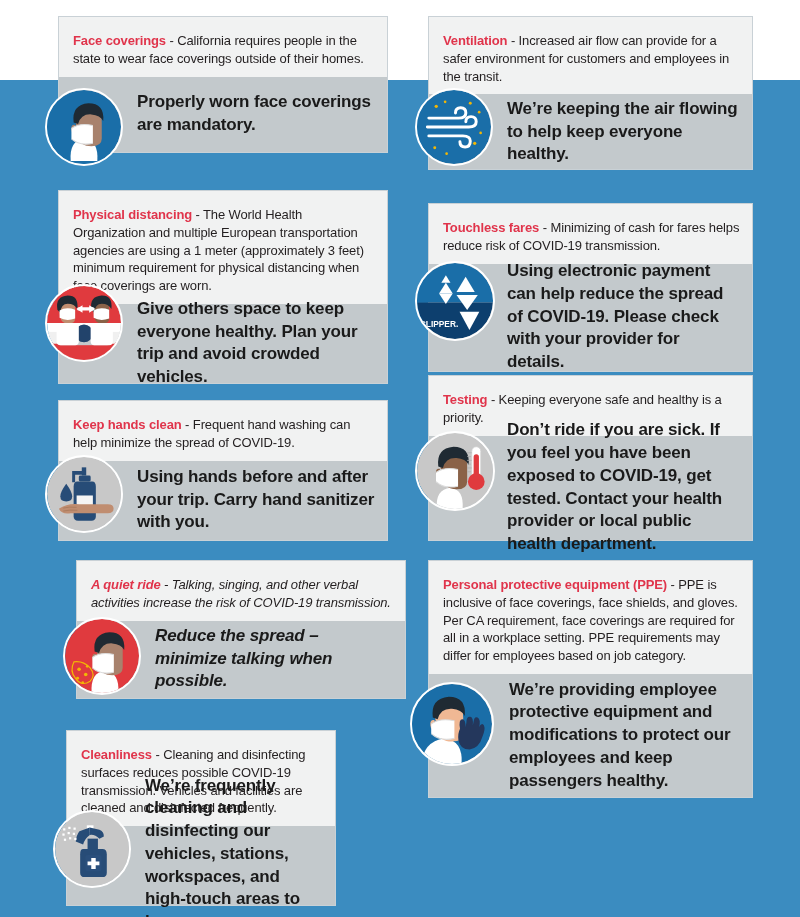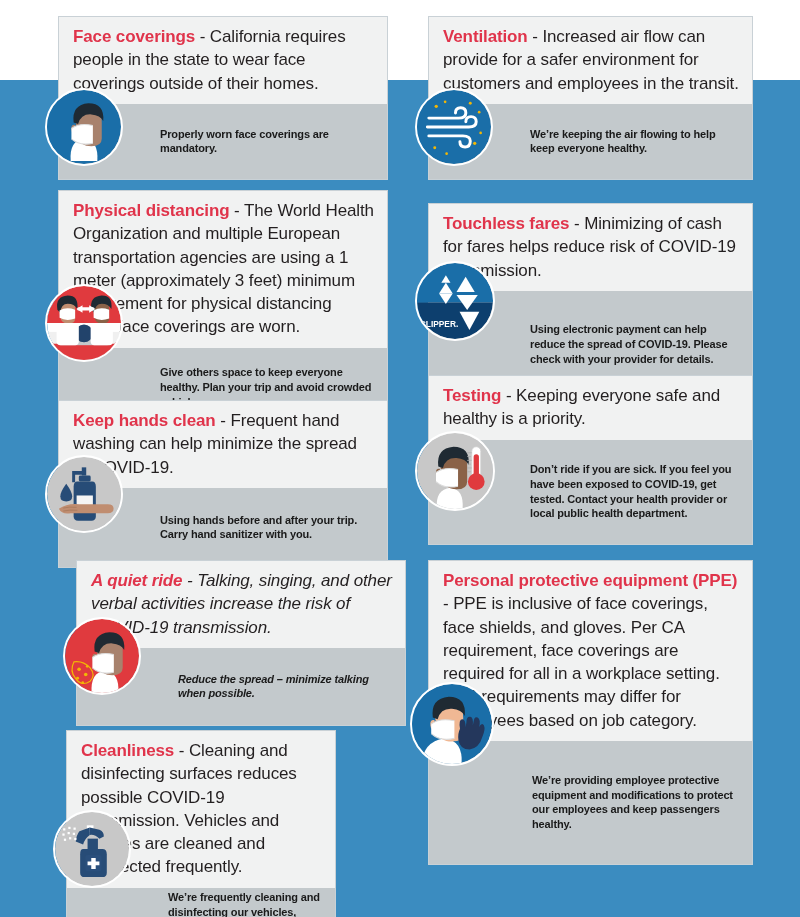--- a/index.html
+++ b/index.html
@@ -41,22 +41,22 @@
 
   
   .card {
     position: absolute;
   }
 
   .card-head {
     background: #f1f2f2;
     border: 1px solid #c9d1d6;
     border-bottom: none;
-    padding: 8px 12px 9px 14px;
-    font-size: 17px;
+    padding: 15px 12px 9px 14px;
+    font-size: 13px;
     line-height: 1.37;
     color: #231f20;
     letter-spacing: -0.12px;
   }
 
   .card-head .term {
     color: #e0344b;
     font-weight: bold;
   }
 
@@ -65,27 +65,26 @@
     border: 1px solid #c9d1d6;
     border-top: none;
     min-height: 76px;
     display: flex;
     align-items: center;
   }
 
   .card-body .spacer { flex: 0 0 auto; }
 
   .card-body .msg {
-    font-size: 11px;
+    font-size: 17px;
     line-height: 1.34;
     font-weight: bold;
     color: #1a1a1a;
     letter-spacing: -0.15px;
     padding-right: 12px;
-    margin-left: 23px;
   }
 
   
   .icon-circle {
     position: absolute;
     border-radius: 50%;
     border: 2.5px solid #ffffff;
     overflow: hidden;
   }
   .icon-circle svg { display: block; width: 100%; height: 100%; }

